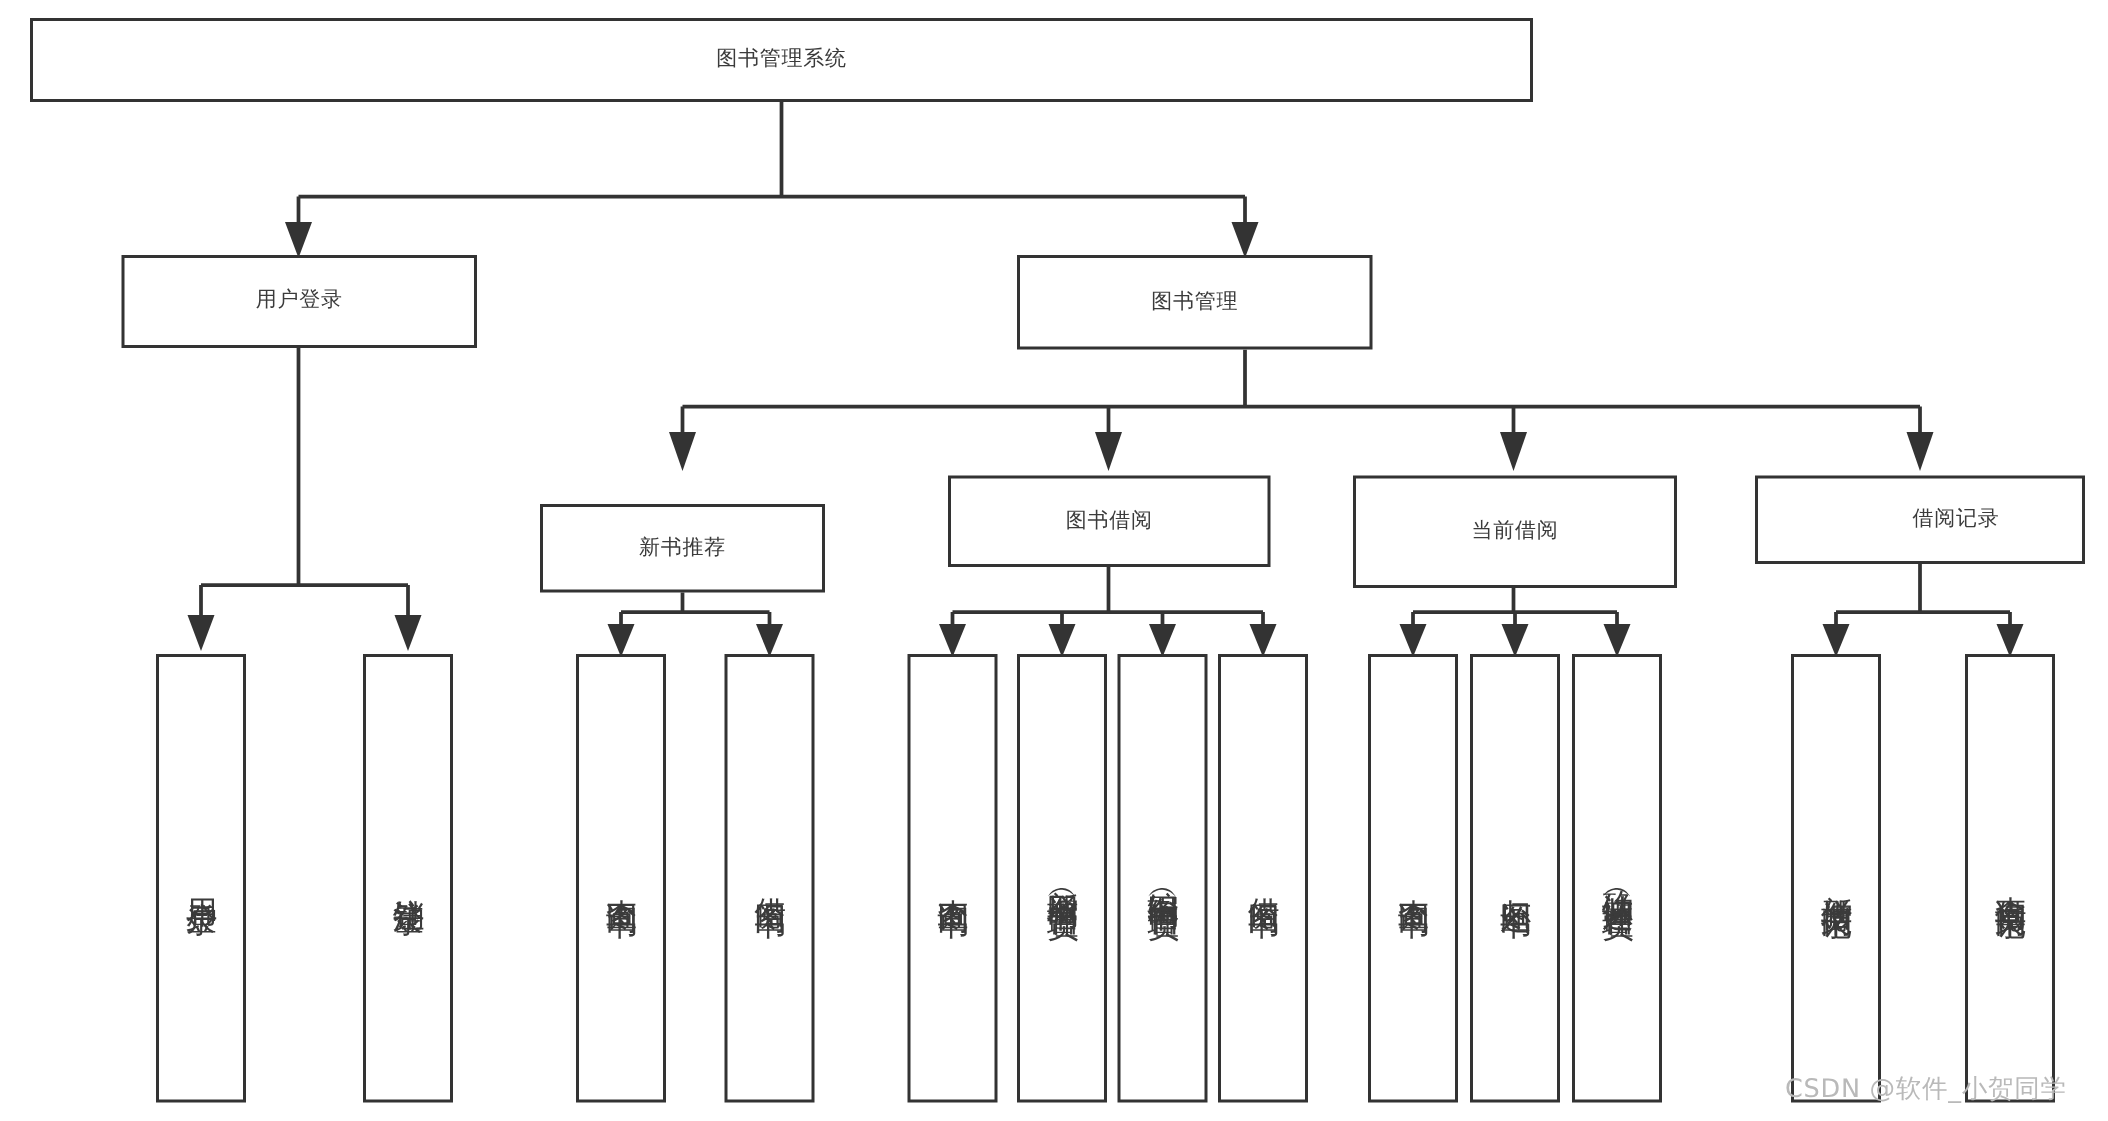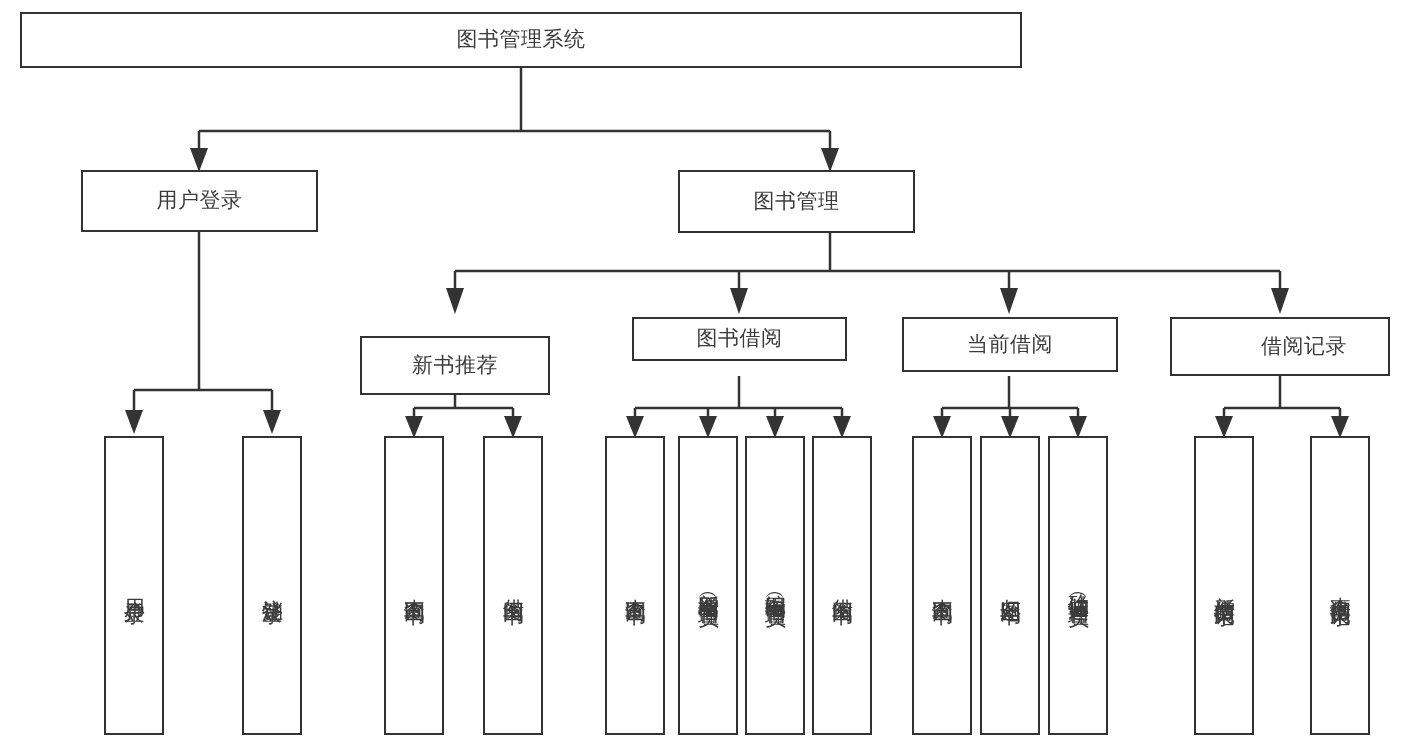--- a/index.html
+++ b/index.html
@@ -30,21 +30,21 @@
     position: absolute;
     box-sizing: border-box;
     background: #ffffff;
     border: 2.5px solid #333333;
     display: flex;
     align-items: center;
     justify-content: center;
     color: #3b3b3b;
   }
   .node-h {
-    font-size: 21px;
+    font-size: 14px;
     line-height: 1.1;
     letter-spacing: 0.5px;
     white-space: nowrap;
     text-align: center;
   }
   .node-v {
     writing-mode: vertical-rl;
     text-orientation: upright;
     font-size: 21px;
     letter-spacing: 3px;
@@ -158,24 +158,24 @@
   <div class="node node-h" style="left:81px; top:170px; width:237px; height:62px;">
     <span>用户登录</span>
   </div>
   <div class="node node-h" style="left:678px; top:170px; width:237px; height:63px;">
     <span>图书管理</span>
   </div>
 
   <div class="node node-h" style="left:360px; top:317px; width:190px; height:59px;margin-top:19px;">
     <span>新书推荐</span>
   </div>
-  <div class="node node-h" style="left:632px; top:317px; width:215px; height:44px;">
+  <div class="node node-h" style="left:632px; top:317px; width:215px; height:61px;">
     <span>图书借阅</span>
   </div>
-  <div class="node node-h" style="left:902px; top:317px; width:216px; height:55px;">
+  <div class="node node-h" style="left:902px; top:317px; width:216px; height:75px;">
     <span>当前借阅</span>
   </div>
   <div class="node node-h" style="left:1170px; top:317px; width:220px; height:59px;padding-left:48px;">
     <span>借阅记录</span>
   </div>
 
   <div class="node node-v" style="left:104px; top:436px; width:60px; height:299px;">
     <span class="leaf-inner">用户登录</span>
   </div>
   <div class="node node-v" style="left:242px; top:436px; width:60px; height:299px;">
@@ -212,14 +212,15 @@
     <span class="leaf-inner">确认归还（管理员）</span>
   </div>
 
   <div class="node node-v" style="left:1194px; top:436px; width:60px; height:299px;">
     <span class="leaf-inner">新增借阅记录</span>
   </div>
   <div class="node node-v" style="left:1310px; top:436px; width:60px; height:299px;">
     <span class="leaf-inner">查询借阅记录</span>
   </div>
 
+  <div id="watermark">CSDN @软件_小贺同学</div>
 
 </div>
 
 </body></html>

